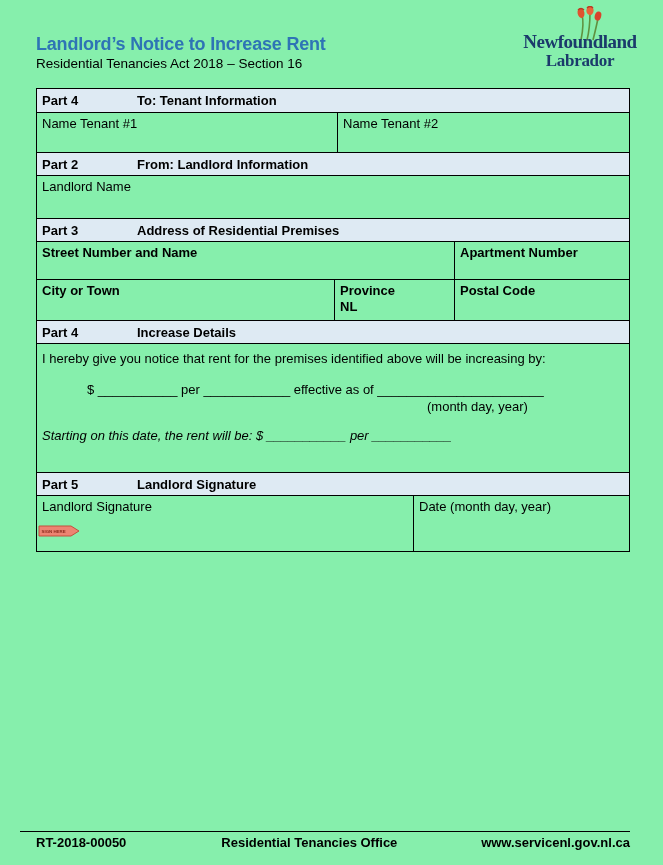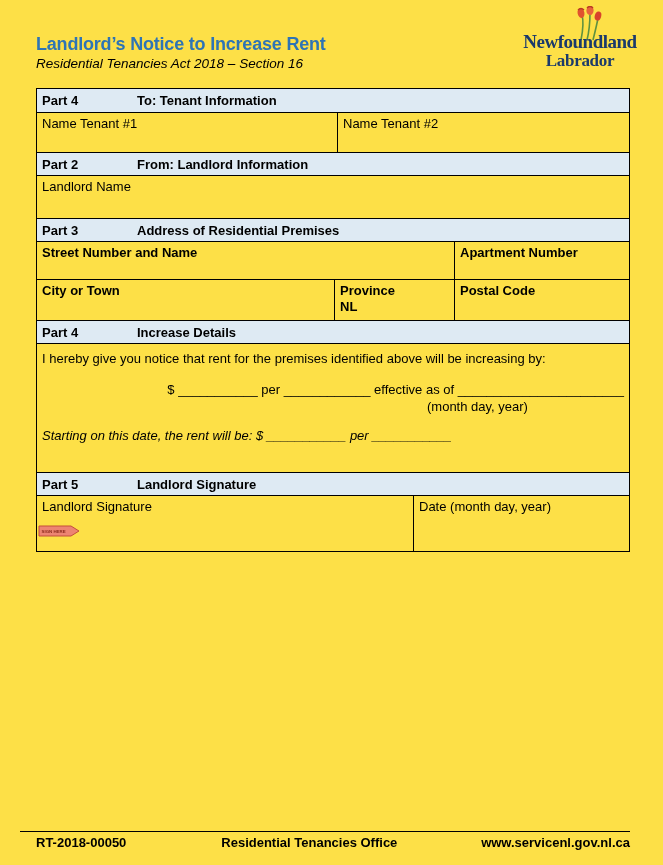--- a/index.html
+++ b/index.html
@@ -1,23 +1,23 @@
 <!DOCTYPE html>
 <html><head>
 <meta charset="utf-8">
 <style>
   * { margin:0; padding:0; box-sizing:border-box; }
   html,body { background:#ffffff; }
   body { font-family:"Liberation Sans","DejaVu Sans",sans-serif; color:#000; }
-  .page { position:relative; width:663px; height:865px; background:#fde047; overflow:hidden; }
+  .page { position:relative; width:663px; height:865px; background:#86efac; overflow:hidden; }
 
   
   .doc-header { position:absolute; top:34px; left:36px; width:594px; }
   .doc-title { color:#2e74b5; font-size:18px; font-weight:bold; letter-spacing:-0.2px; line-height:21px; }
-  .doc-subtitle { font-size:13.5px; font-style:italic; line-height:17px; padding-bottom:17px; border-bottom:1.5px solid #000; }
+  .doc-subtitle { font-size:13.5px; line-height:17px; padding-bottom:17px; border-bottom:1.5px solid #000; }
 
   .logo { position:absolute; top:6px; right:22px; width:122px; height:66px; text-align:center; }
   .logo-flower { position:absolute; top:0; left:52px; }
   .logo-text { position:absolute; top:26px; left:0; width:122px;
                font-family:"Liberation Serif","DejaVu Serif",serif; font-weight:bold;
                color:#1b3a6b; }
   .logo-line1 { font-size:19px; line-height:20px; letter-spacing:-0.5px; }
   .logo-line2 { font-size:17px; line-height:17px; letter-spacing:-0.3px; }
 
   
@@ -30,21 +30,21 @@
   .cell { padding:3px 5px; font-size:13px; line-height:16px; }
   .cell + .cell { border-left:1.5px solid #000; }
   .bold { font-weight:bold; }
 
   .r-name { height:40px; }   .c-name1 { width:300px; flex:none; } .c-name2 { flex:1; }
   .r-landlord { height:43px; }
   .r-street { height:38px; } .c-street { width:417px; flex:none; } .c-apt { flex:1; }
   .r-city { height:41px; }   .c-city { width:297px; flex:none; } .c-prov { width:120px; flex:none; } .c-postal { flex:1; }
   .r-increase { height:129px; display:block; }
   .p4-intro { margin:4px 0 0 0; }
-  .p4-blank { margin:15px 0 0 75px;text-align:right; }
+  .p4-blank { margin:15px 0 0 45px; }
   .p4-hint  { margin:1px 0 0 385px; }
   .p4-start { margin:13px 0 0 0;font-style:italic; }
   .r-sign { height:56px; }   .c-sig { width:376px; flex:none; position:relative; } .c-date { flex:1; }
   .sign-tag { position:absolute; left:1px; top:29px; }
 
   
   .doc-footer { position:absolute; top:831px; left:20px; width:610px; border-top:1.5px solid #000;font-weight:bold; }
   .footer-row { display:flex; padding-top:3px; font-size:13px; }
   .f-left { width:33%; padding-left:16px; text-align:left; }
   .f-center { width:34%; }

